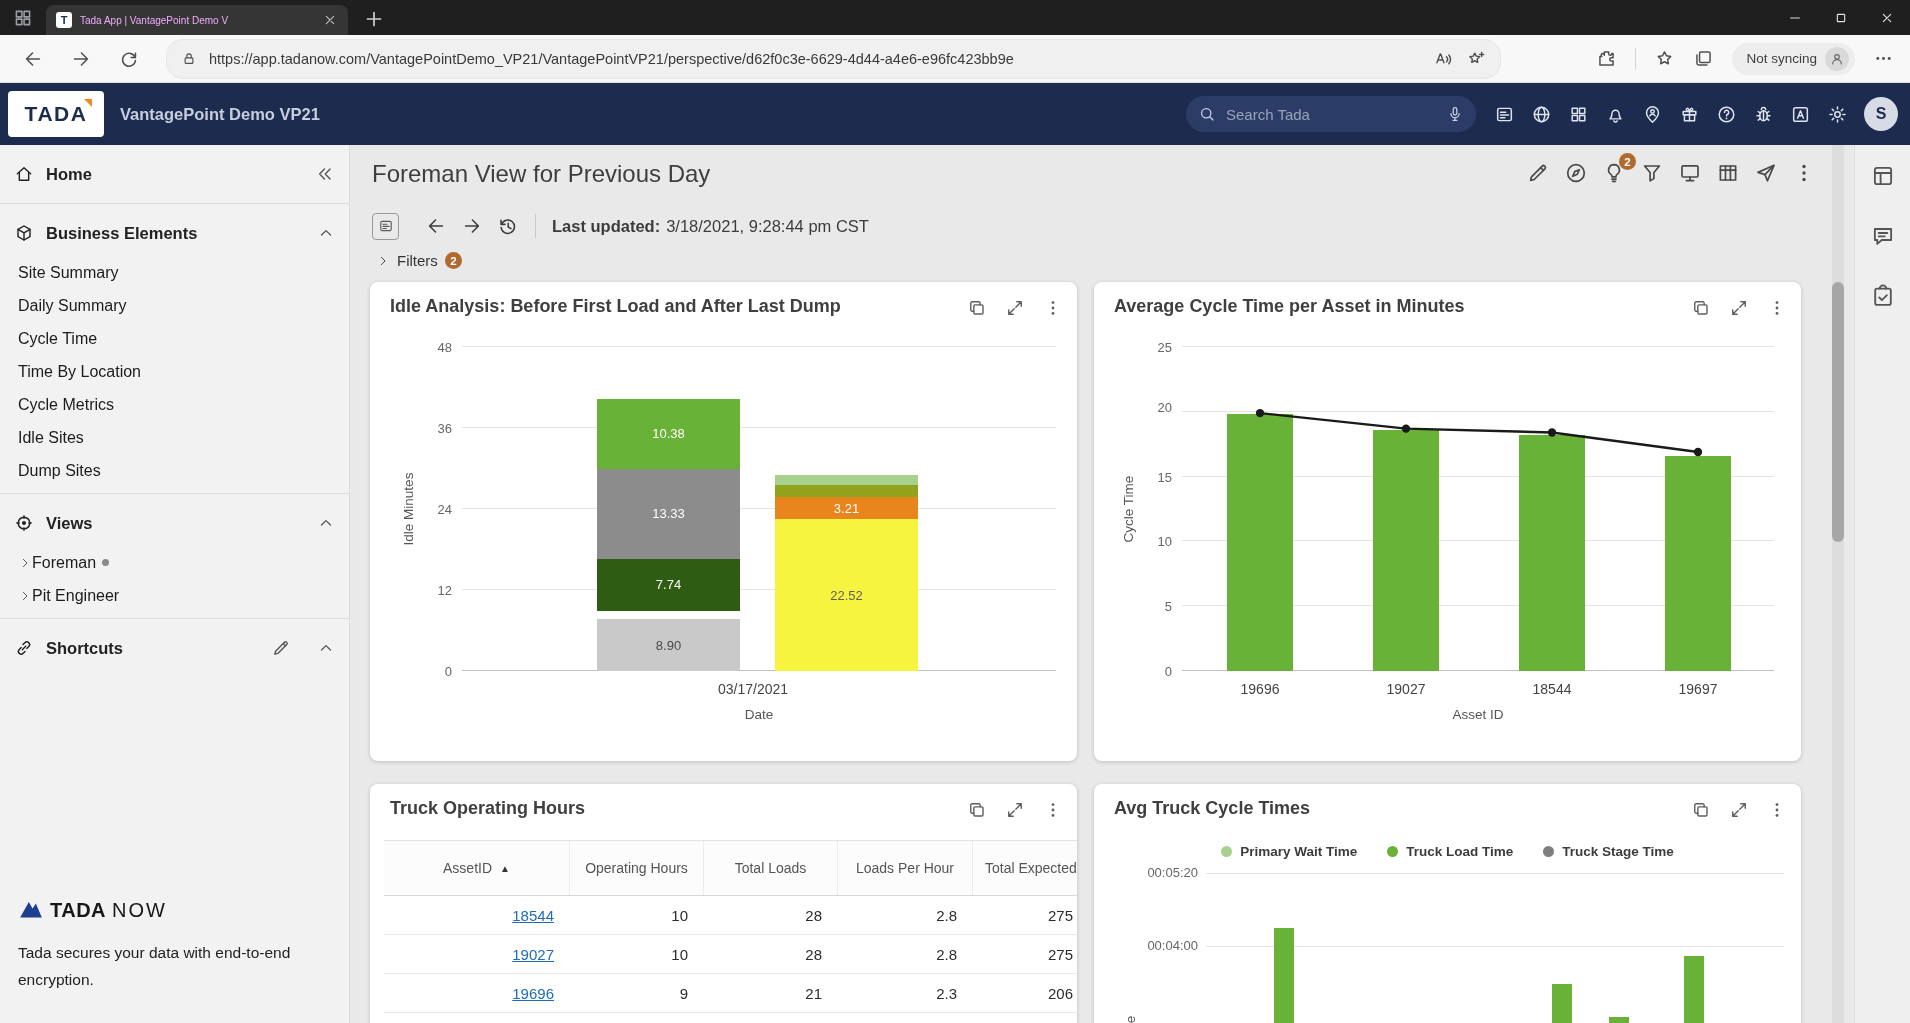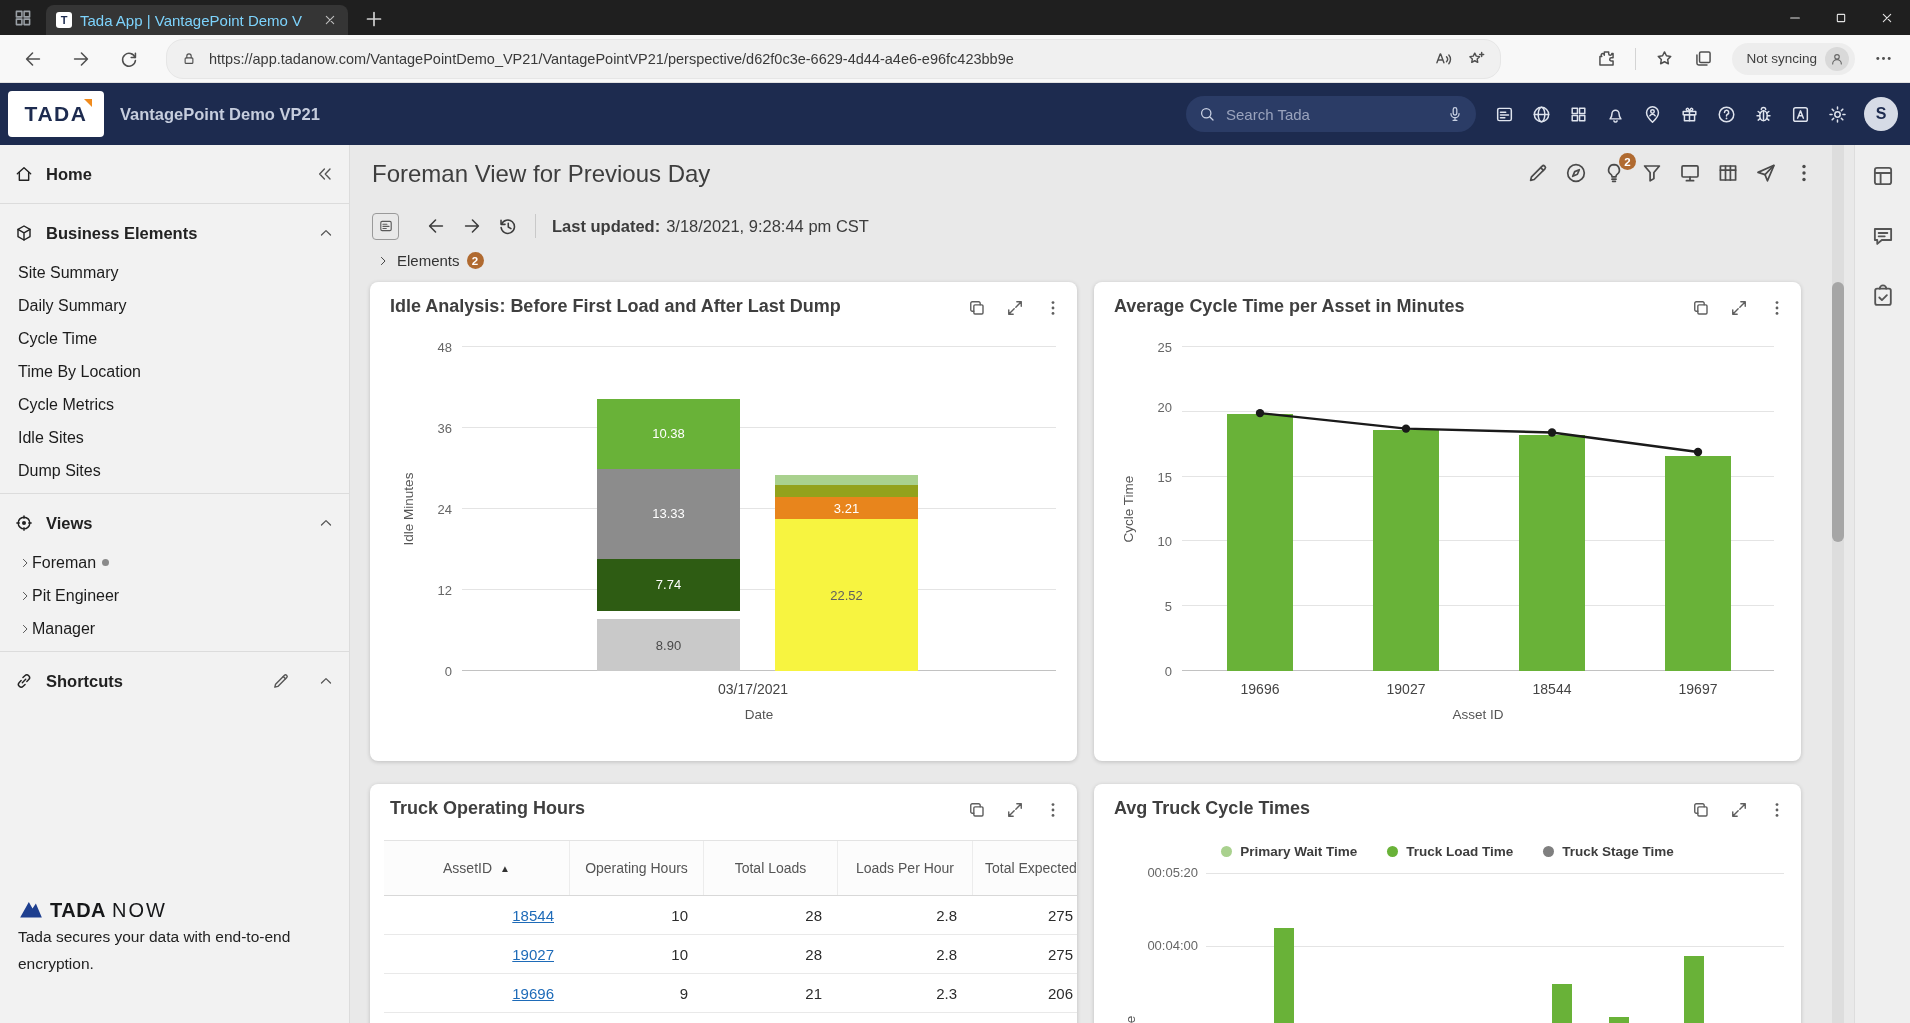--- a/index.html
+++ b/index.html
@@ -12,21 +12,21 @@
   .ic svg{width:100%;height:100%;fill:none;stroke:currentColor;stroke-width:1.7;stroke-linecap:round;stroke-linejoin:round}
   .ic14{width:14px;height:14px}.ic16{width:16px;height:16px}.ic18{width:18px;height:18px}
   .ic20{width:20px;height:20px}.ic21{width:21px;height:21px}.ic22{width:22px;height:22px}
   .ic24{width:24px;height:24px}.ic26{width:26px;height:26px}
 
   
   .tabbar{position:absolute;left:0;top:0;width:100%;height:35px;background:#1f1f1f;display:flex;align-items:center;color:#cfcfcf}
   .tab-appicon{margin-left:12px;width:22px;height:22px;color:#9aa0a6;display:flex;align-items:center;justify-content:center}
   .tab{position:absolute;left:46px;top:5px;width:302px;height:30px;background:#353535;border-radius:8px 8px 0 0;display:flex;align-items:center;padding:0 10px;gap:8px}
   .favicon{width:16px;height:16px;background:#fff;border-radius:3px;color:#1d2b4f;font-size:11px;font-weight:700;display:flex;align-items:center;justify-content:center;flex:none}
-  .tab-title{font-size:15px;color:#7dd3fc;white-space:nowrap;overflow:hidden;max-width:230px}
+  .tab-title{font-size:10px;color:#f0abfc;white-space:nowrap;overflow:hidden;max-width:230px}
   .tab-close{margin-left:auto;width:16px;height:16px;color:#bdbdbd}
   .newtab{position:absolute;left:362px;top:7px;width:24px;height:24px;color:#cfcfcf}
   .wincontrols{position:absolute;right:0;top:0;height:35px;display:flex}
   .winbtn{width:46px;height:35px;display:flex;align-items:center;justify-content:center;color:#e0e0e0}
 
   
   .navbar{position:absolute;left:0;top:35px;width:100%;height:48px;background:#f8f8f8;border-bottom:1px solid #e1e1e1;display:flex;align-items:center;padding:0 16px 0 22px;color:#4f4f4f}
   .nav-ic{margin-right:26px}
   .urlpill{width:1335px;height:40px;border-radius:17px;background:#f0f0f0;border:1px solid #e6e6e6;display:flex;align-items:center;padding:15px 14px;gap:12px}
   .urltext{flex:1;font-size:14.5px;color:#3a3a3a;white-space:nowrap;overflow:hidden}
@@ -57,21 +57,21 @@
   .srow .caret{margin-left:auto;color:#555}
   .side-div{height:1px;background:#dcdcdc;margin:6px 0}
   .side-items .item{height:33px;display:flex;align-items:center;padding-left:18px;font-size:16px;color:#1c1c1c;cursor:pointer}
   .side-items.views .item{padding-left:18px;gap:0}
   .viewdot{width:7px;height:7px;border-radius:50%;background:#8a8a8a;margin-left:6px}
   .side-footer{position:absolute;left:18px;top:752px;width:312px}
   .brand{display:flex;align-items:center;gap:6px}
   .brand svg{width:26px;height:26px}
   .brand-bold{font-size:20px;font-weight:800;color:#17181a;letter-spacing:.5px}
   .brand-light{font-size:20px;font-weight:300;color:#17181a;letter-spacing:2px}
-  .footnote{font-size:15.5px;color:#222;line-height:1.75;width:300px}
+  .footnote{margin-top:16px;font-size:15.5px;color:#222;line-height:1.75;width:300px}
 
   
   .main{position:absolute;left:350px;top:0;width:1480px;height:100%;overflow:hidden}
   .ptitle{position:absolute;left:22px;top:15px;font-size:24px;color:#3e3e3e;font-weight:500}
   .ptool{position:absolute;top:16px;right:14px;display:flex;gap:14px;color:#4a4a4a;align-items:center}
   .iconwrap{position:relative;display:inline-flex}
   .badge{min-width:17px;height:17px;border-radius:9px;background:#b06a30;color:#fff;font-size:11.5px;font-weight:700;display:flex;align-items:center;justify-content:center;padding:0 3px}
   .bulb-badge{position:absolute;top:-8px;right:-10px}
   .pmeta{position:absolute;left:22px;top:64px;height:34px;display:flex;align-items:center;font-size:16.5px;color:#3c3c3c}
   .toggle-box{width:27px;height:27px;border:1px solid #9a9a9a;border-radius:4px;display:flex;align-items:center;justify-content:center;color:#5a5a5a}
@@ -414,28 +414,20 @@
             <span class="viewdot"></span>
           </div>
           <div class="item">
             <span class="ic ic14" style="color: rgb(85, 85, 85);">
               <svg viewBox="0 0 24 24">
                 <path d="M9.3 5.8l6.2 6.2-6.2 6.2"></path>
               </svg>
             </span>
             <span>Pit Engineer</span>
           </div>
-          <div class="item">
-            <span class="ic ic14" style="color: rgb(85, 85, 85);">
-              <svg viewBox="0 0 24 24">
-                <path d="M9.3 5.8l6.2 6.2-6.2 6.2"></path>
-              </svg>
-            </span>
-            <span>Manager</span>
-          </div>
         </div>
       <div class="side-div"></div>
       <div class="srow">
         <span class="ic ic20">
             <svg viewBox="0 0 24 24">
               <path d="M10 14l4-4"></path>
               <path d="M8.6 11.4l-2.3 2.3a3.3 3.3 0 0 0 4.7 4.7l2.3-2.3M15.4 12.6l2.3-2.3a3.3 3.3 0 0 0-4.7-4.7l-2.3 2.3"></path>
             </svg>
           </span>
         <span>Shortcuts</span>
@@ -550,21 +542,21 @@
         <span class="bold m16">Last updated:</span>
         <span class="m6">3/18/2021, 9:28:44 pm CST</span>
       </div>
 
       <div class="pfilters">
         <span class="ic ic14" style="color:#444">
             <svg viewBox="0 0 24 24">
               <path d="M9.3 5.8l6.2 6.2-6.2 6.2"></path>
             </svg>
           </span>
-        <span>Elements</span>
+        <span>Filters</span>
         <span class="badge">2</span>
       </div>
 
       <div class="cards">
 
         <section class="card">
           <div class="card-head">
             <h3 class="card-title">Idle Analysis: Before First Load and After Last Dump</h3>
             <div class="card-actions">
               <span class="ic ic20">

